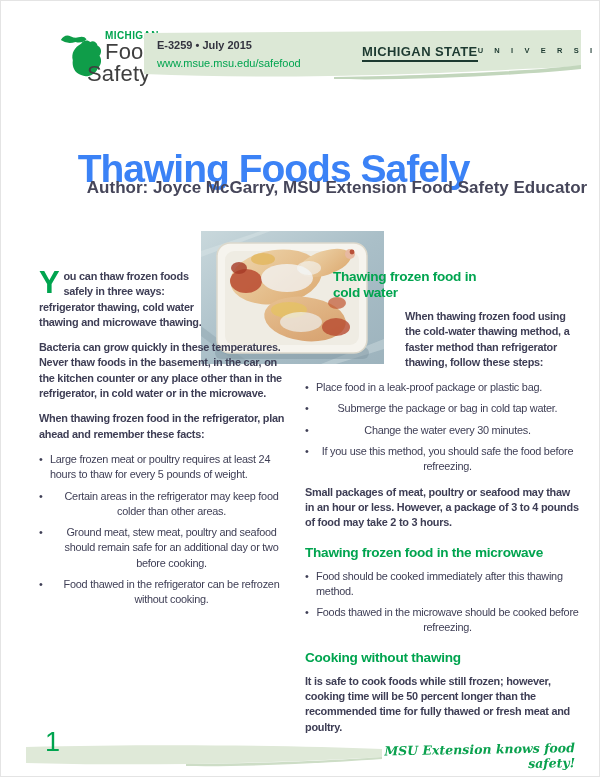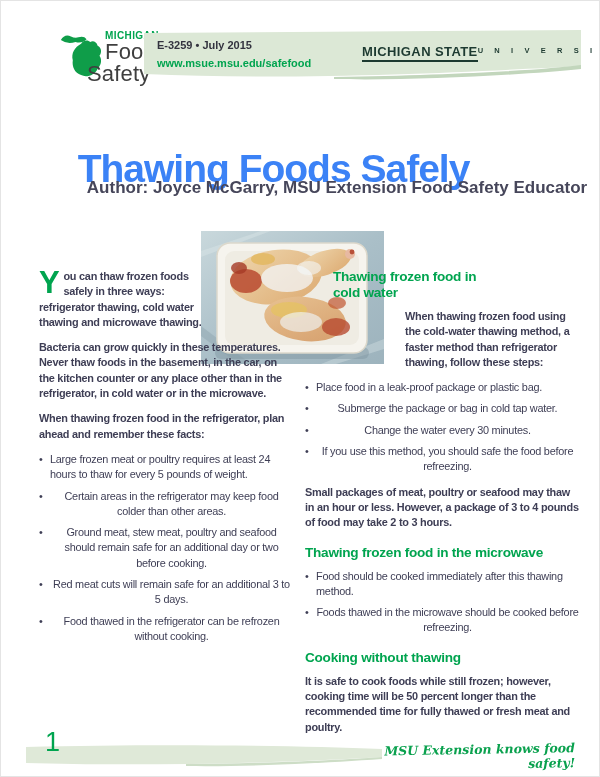--- a/index.html
+++ b/index.html
@@ -10,21 +10,21 @@
   }
   
   .logo{position:absolute;left:58px;top:18px;width:115px;height:75px;}
   .logo svg{position:absolute;left:0;top:6px;}
   .brand-region{position:absolute;left:46px;top:11px;font-size:10px;font-weight:700;color:#00a44f;letter-spacing:.4px;}
   .brand-food{position:absolute;left:46px;top:20px;font-size:22px;color:#3f3f3f;letter-spacing:.2px;}
   .brand-safety{position:absolute;left:28px;top:42px;font-size:22px;color:#3f3f3f;letter-spacing:.2px;}
   .banner{position:absolute;left:143px;top:28px;width:445px;height:54px;}
   .banner svg{position:absolute;left:0;top:0;}
   .bulletin{position:absolute;left:13px;top:10px;font-size:11px;font-weight:700;color:#33333f;}
-  .safefood-url{position:absolute;left:13px;top:28px;font-size:11px;font-weight:700;color:#00a44f;text-decoration:none;text-align:center;}
+  .safefood-url{position:absolute;left:13px;top:28px;font-size:11px;font-weight:400;color:#00a44f;text-decoration:none;text-align:center;}
   .msu-wordmark{position:absolute;left:218px;top:10px;display:flex;align-items:center;}
   .msu-left{display:flex;flex-direction:row;}
   .msu-name{font-size:13px;font-weight:700;color:#1d3a31;letter-spacing:.4px;border-bottom:2px solid #1d3a31;padding-bottom:1px;white-space:nowrap;}
   .msu-univ{font-size:7.5px;font-weight:700;color:#1d3a31;letter-spacing:4.6px;margin-top:2px;white-space:nowrap;}
   .msu-divider{width:2px;height:27px;background:#1d3a31;margin:0 7px 0 8px;}
   .msu-ext{font-size:17px;font-weight:600;color:#16332b;}
   
   .title{position:absolute;left:0;top:120px;width:545px;text-align:center;
     font-size:39px;font-weight:800;color:#3b82f6;letter-spacing:-1px;}
   .author{position:absolute;left:0;top:177px;width:592px;text-align:center;
@@ -136,21 +136,20 @@
 
   <div class="col col-left">
     <p class="body-text narrow dropcap">You can thaw frozen foods safely in three ways: refrigerator thawing, cold water thawing and microwave thawing.</p>
     <p class="body-text">Bacteria can grow quickly in these temperatures. Never thaw foods in the basement, in the car, on the kitchen counter or any place other than in the refrigerator, in cold water or in the microwave.</p>
 
     <p class="body-text">When thawing frozen food in the refrigerator, plan ahead and remember these facts:</p>
     <ul class="blist">
       <li>Large frozen meat or poultry requires at least 24 hours to thaw for every 5 pounds of weight.</li>
       <li>Certain areas in the refrigerator may keep food colder than other areas.</li>
       <li>Ground meat, stew meat, poultry and seafood should remain safe for an additional day or two before cooking.</li>
-      <li>Red meat cuts will remain safe for an additional 3 to 5 days.</li>
       <li>Food thawed in the refrigerator can be refrozen without cooking.</li>
     </ul>
   </div>
 
   <div class="col col-right">
     <h2 class="sec-h first indent">Thawing frozen food in cold water</h2>
     <p class="body-text indent">When thawing frozen food using the cold-water thawing method, a faster method than refrigerator thawing, follow these steps:</p>
     <ul class="blist">
       <li>Place food in a leak-proof package or plastic bag.</li>
       <li>Submerge the package or bag in cold tap water.</li>

